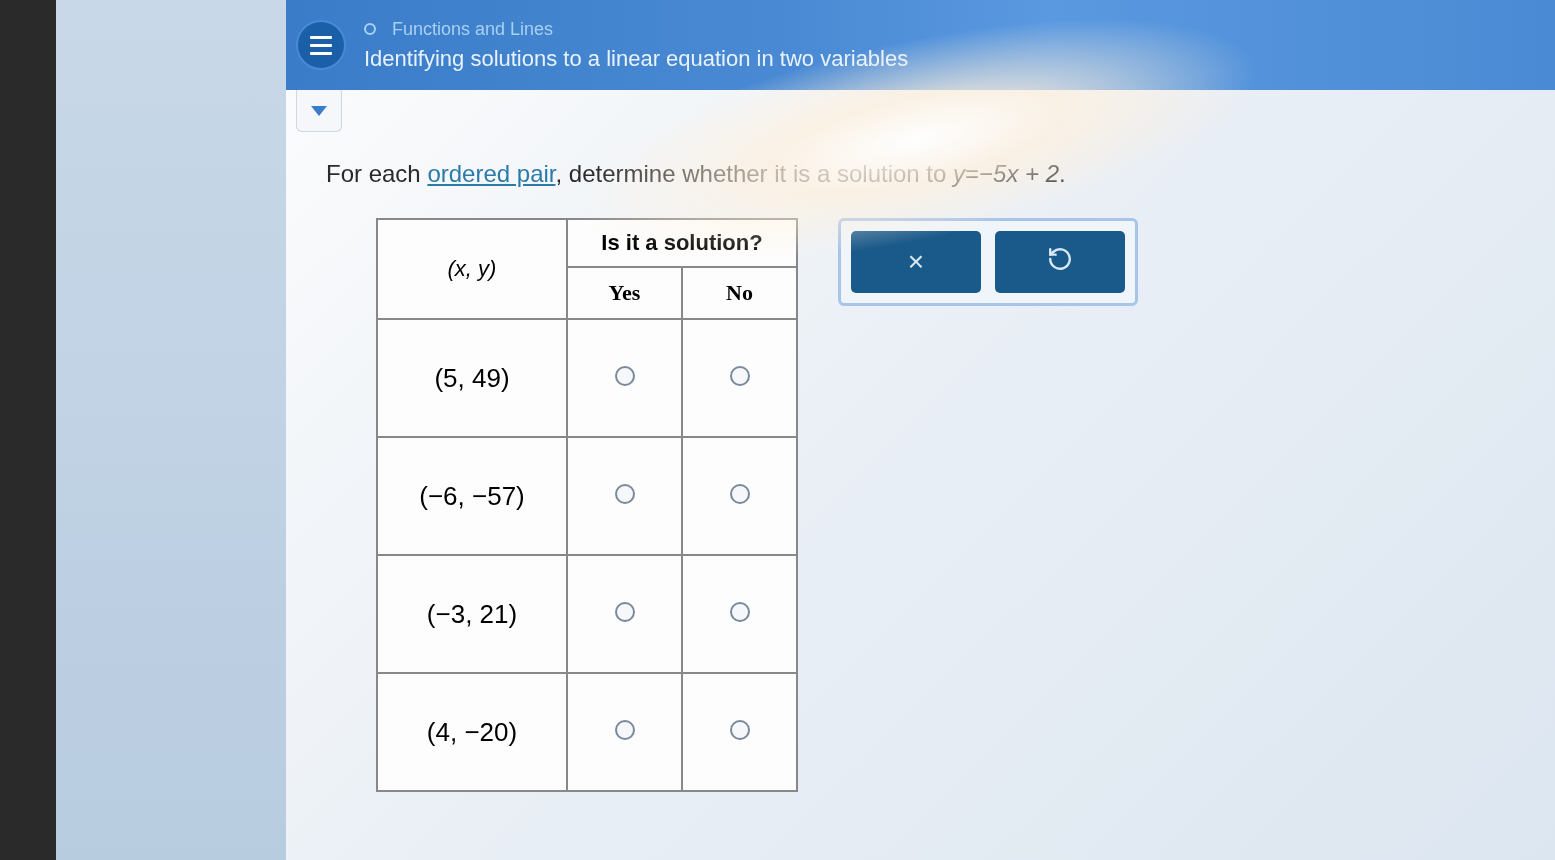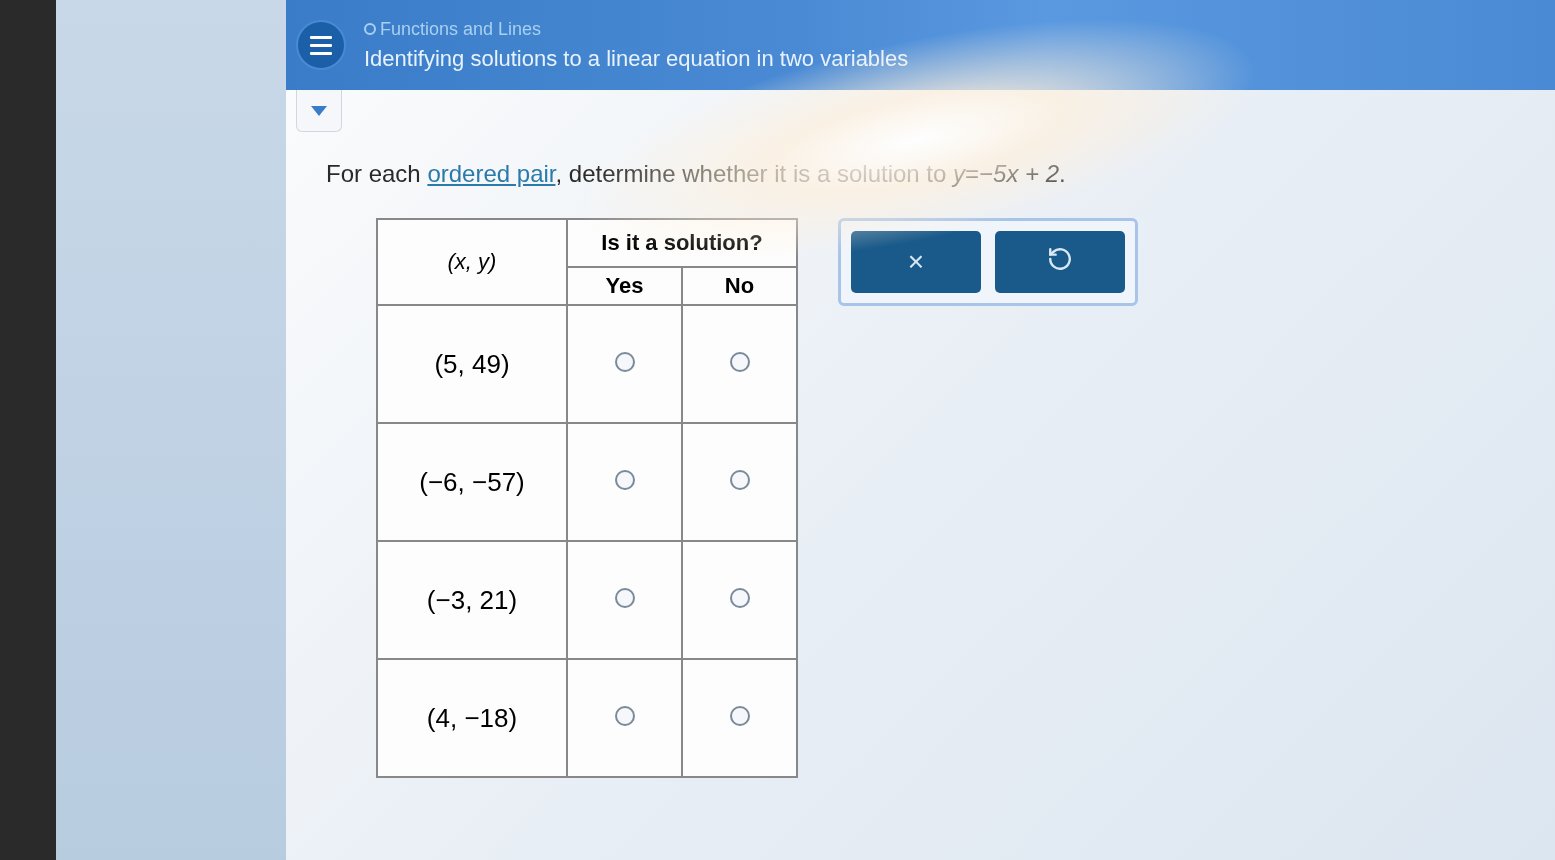--- a/index.html
+++ b/index.html
@@ -59,21 +59,21 @@
       border-radius: 1px;
     }
     .header-text {
       display: flex;
       flex-direction: column;
       gap: 6px;
     }
     .breadcrumb {
       display: flex;
       align-items: center;
-      gap: 4px;
+      gap: 16px;
       font-size: 18px;
       color: #a8d0f0;
     }
     .breadcrumb-dot {
       width: 12px;
       height: 12px;
       border-radius: 50%;
       border: 2px solid #a8d0f0;
       background: transparent;
     }
@@ -158,21 +158,22 @@
     }
     .th-solution {
       font-size: 22px;
       font-weight: bold;
       padding: 10px 14px;
     }
     .th-yes, .th-no {
       width: 115px;
       font-size: 22px;
       font-weight: bold;
-      padding: 5px 8px;
+      padding: 12px 8px;
+      font-family: Liberation Serif, serif;
     }
     .td-pair {
       font-size: 26px;
       padding: 38px 22px;
       height: 118px;
     }
     .td-radio {
       height: 118px;
     }
     .radio-circle {
@@ -269,21 +270,21 @@
             <td class="td-pair">(−6, −57)</td>
             <td class="td-radio"><span class="radio-circle"></span></td>
             <td class="td-radio"><span class="radio-circle"></span></td>
           </tr>
           <tr>
             <td class="td-pair">(−3, 21)</td>
             <td class="td-radio"><span class="radio-circle"></span></td>
             <td class="td-radio"><span class="radio-circle"></span></td>
           </tr>
           <tr>
-            <td class="td-pair">(4, −18)</td>
+            <td class="td-pair">(4, −20)</td>
             <td class="td-radio"><span class="radio-circle"></span></td>
             <td class="td-radio"><span class="radio-circle"></span></td>
           </tr>
         </tbody>
       </table>
 
       <div class="action-buttons">
         <button class="action-btn">
           <span class="x-icon">×</span>
         </button>

